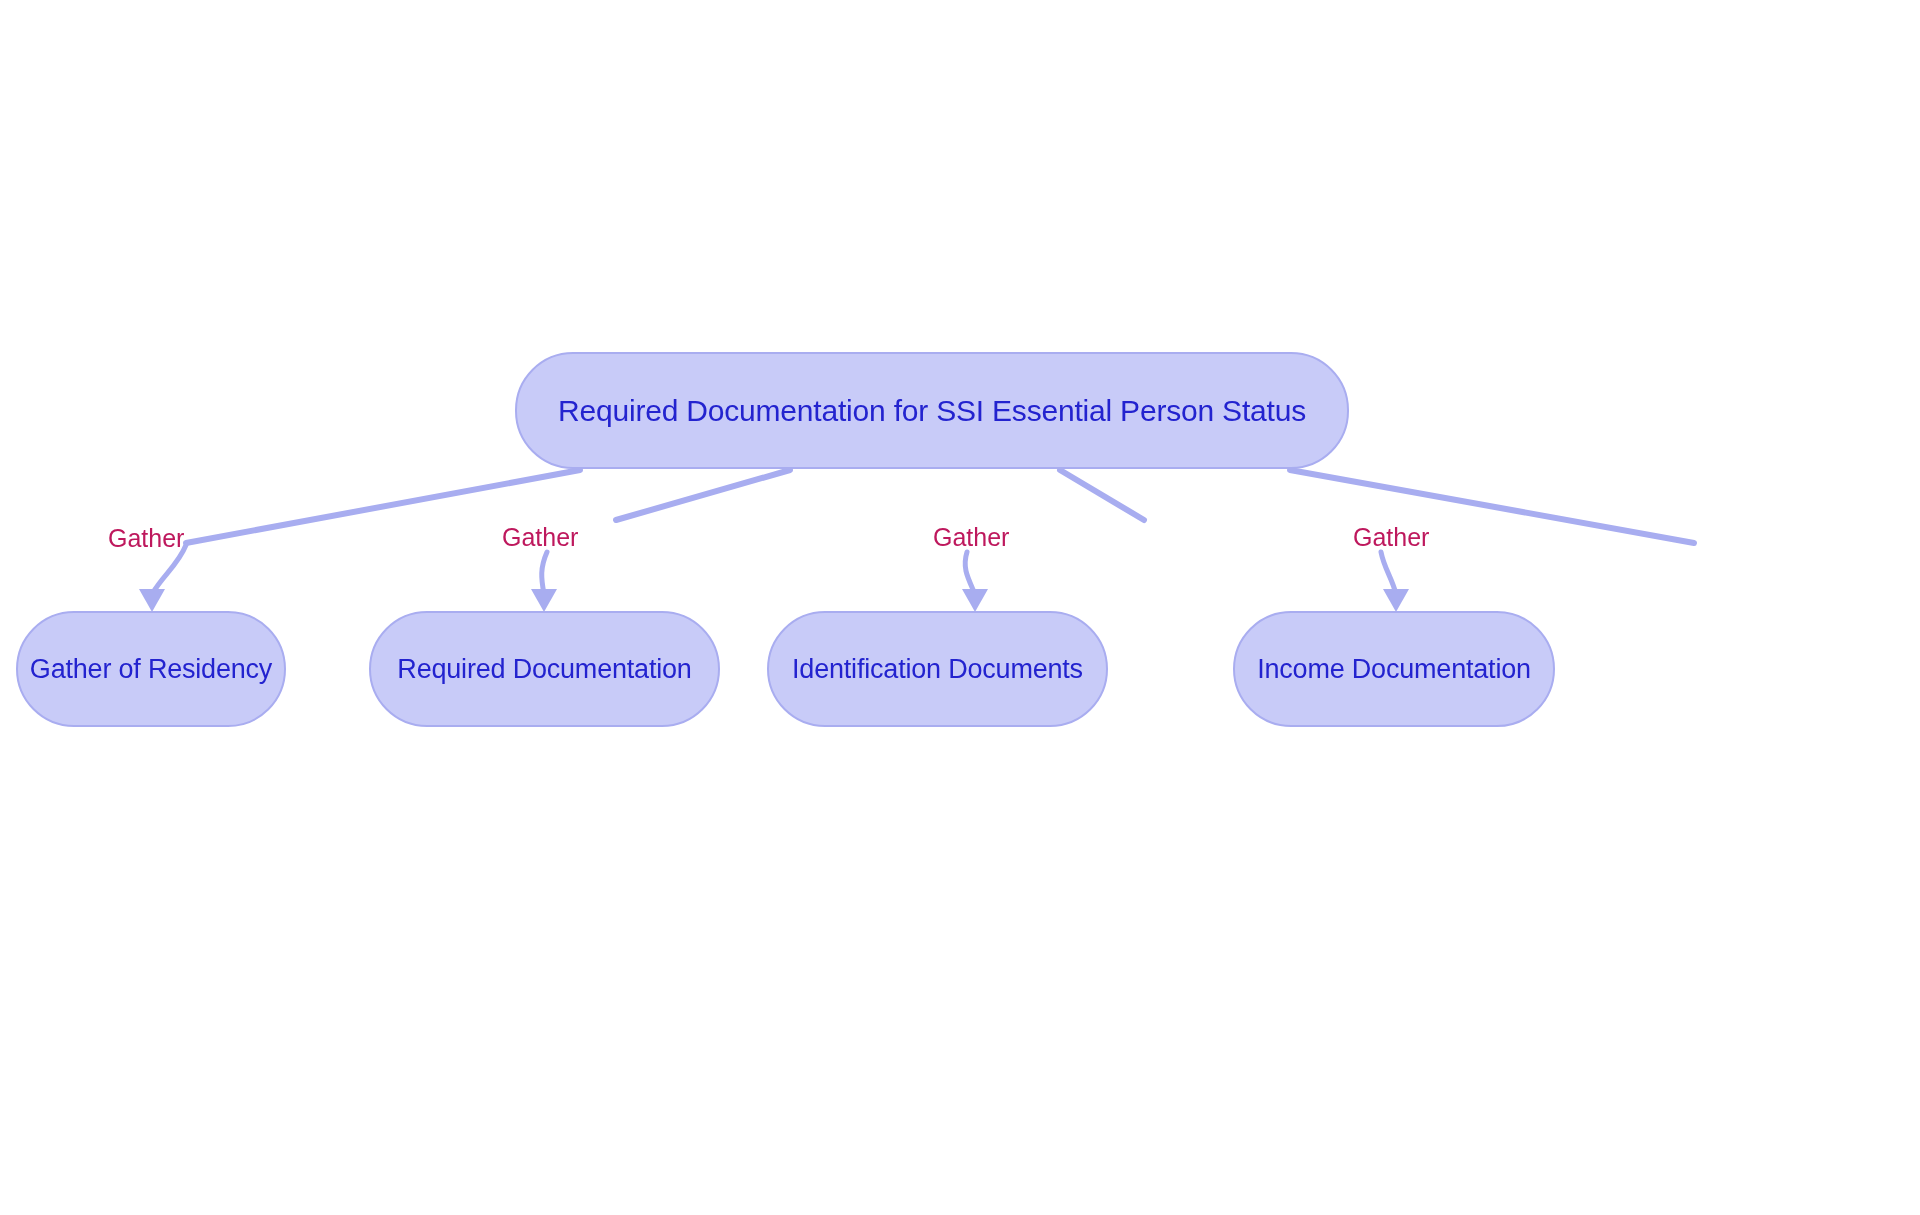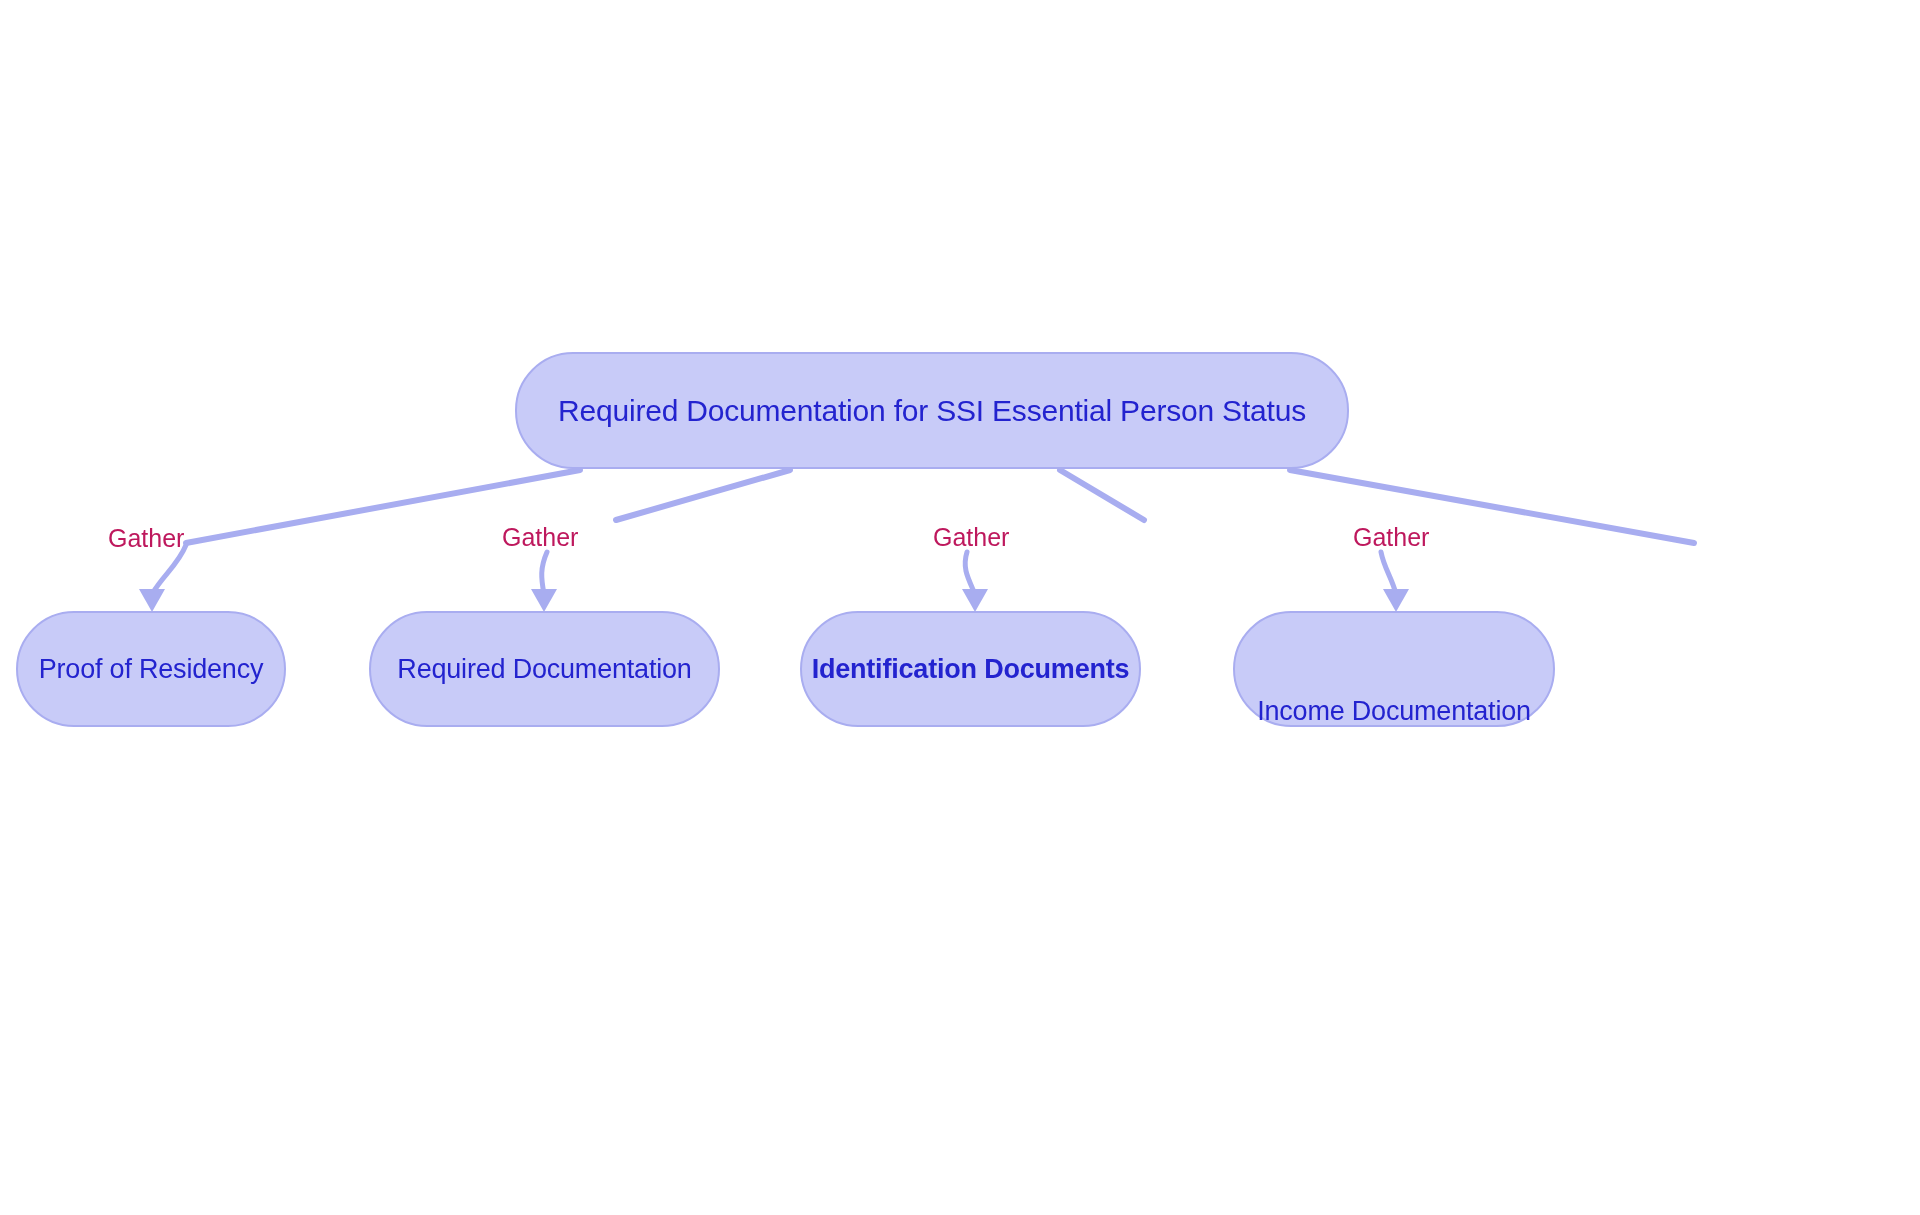--- a/index.html
+++ b/index.html
@@ -60,24 +60,24 @@
 
   .node-child {
     top: 611px;
     height: 116px;
     border-radius: 58px;
     font-size: 27px;
   }
 
   .child-0 { left: 16px;   width: 270px; }
   .child-1 { left: 369px;  width: 351px; }
-  .child-2 { left: 800px;  width: 341px; font-weight: bold; }
+  .child-2 { left: 767px;  width: 341px; }
   .child-3 { left: 1233px; width: 320px; }
   
-  .child-3 { width: 322px; align-items: flex-end; }
+  .child-3 { width: 322px; }
 
   .node-label {
     display: block;
     line-height: 1;
   }
 
   
   .edge-label {
     position: absolute;
     color: #be185d;
@@ -136,21 +136,21 @@
   <div class="edge-label elabel-0">Gather</div>
   <div class="edge-label elabel-1">Gather</div>
   <div class="edge-label elabel-2">Gather</div>
   <div class="edge-label elabel-3">Gather</div>
 
   <div class="node node-root">
     <span class="node-label">Required Documentation for SSI Essential Person Status</span>
   </div>
 
   <div class="node node-child child-0">
-    <span class="node-label">Proof of Residency</span>
+    <span class="node-label">Gather of Residency</span>
   </div>
 
   <div class="node node-child child-1">
     <span class="node-label">Required Documentation</span>
   </div>
 
   <div class="node node-child child-2">
     <span class="node-label">Identification Documents</span>
   </div>
 

